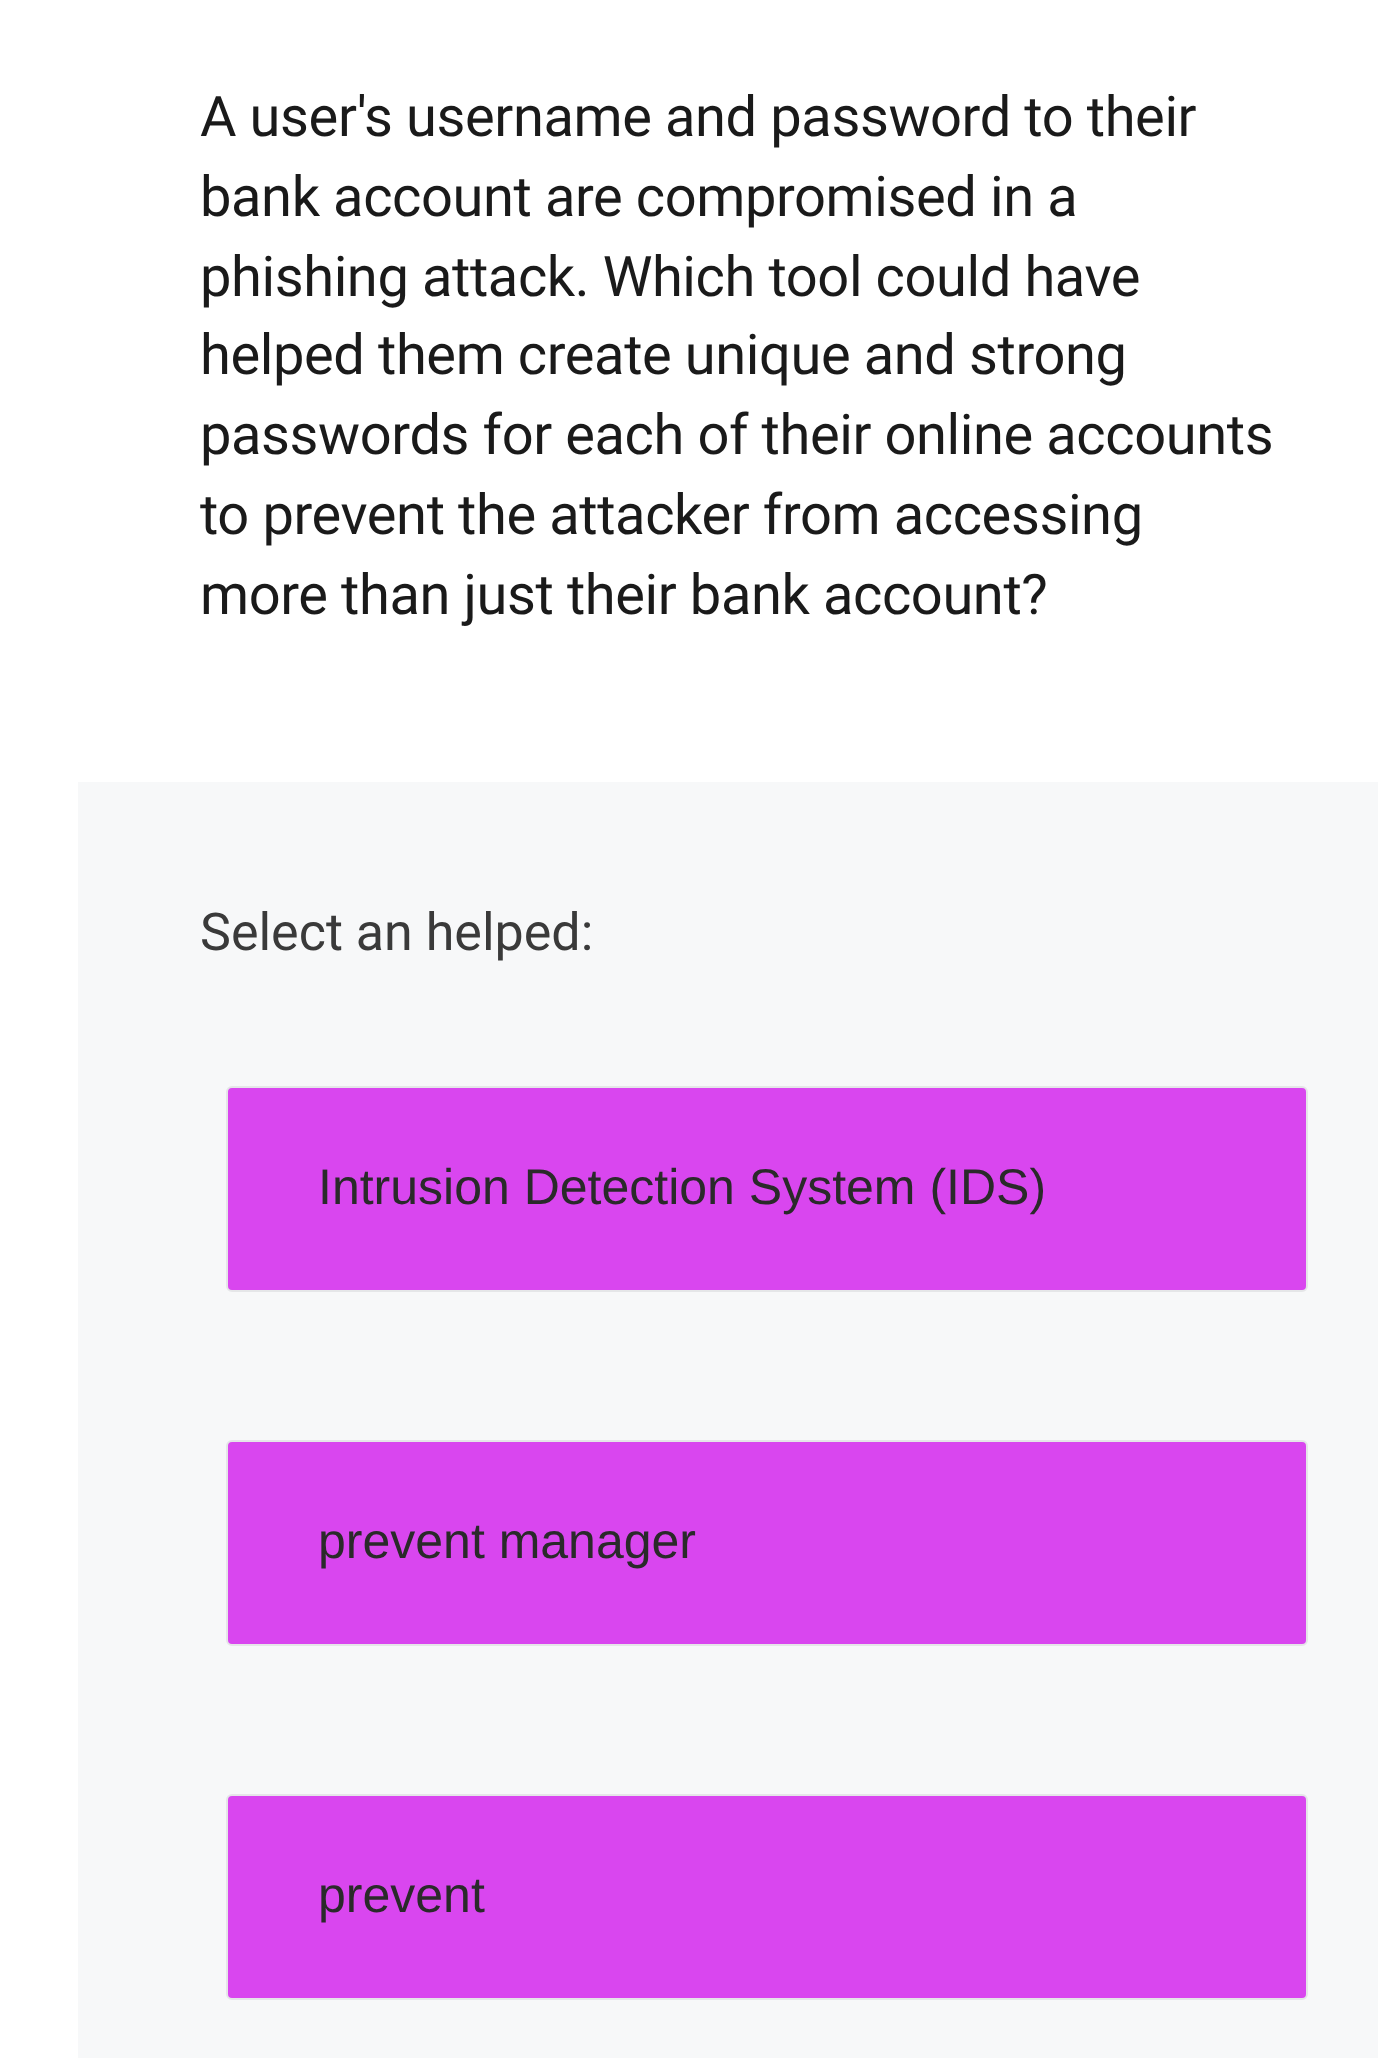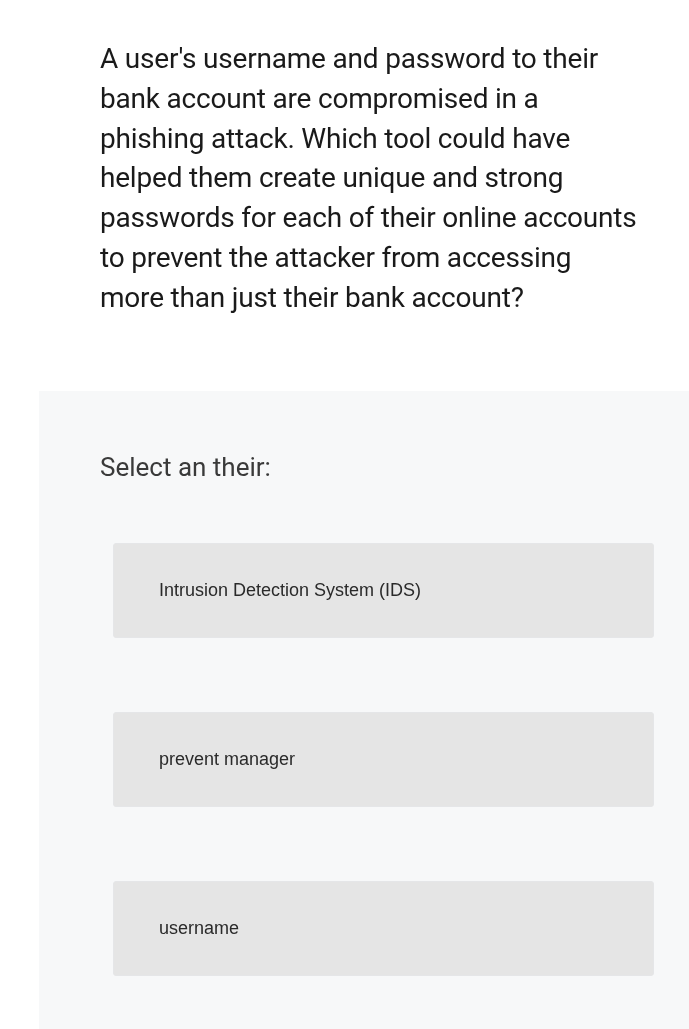--- a/index.html
+++ b/index.html
@@ -33,45 +33,45 @@
       color: #3a3a3a;
       font-weight: 400;
       margin-bottom: 48px;
     }
     .options {
       display: flex;
       flex-direction: column;
       gap: 48px;
     }
     .option {
-      background: #e5e5e5;
+      background: #d946ef;
       border: 1px solid #e5e6e8;
       border-radius: 3px;
       padding: 36px 32px;
-      font-size: 18px;
+      font-size: 25px;
       color: #2a2a2a;
       font-weight: 400;
       cursor: pointer;
       text-align: left;
       width: 100%;
     }
   </style>
 </head>
 <body>
 
 <div class="question-section">
   <div class="question-text">A user's username and password to their bank account are compromised in a phishing attack. Which tool could have helped them create unique and strong passwords for each of their online accounts to prevent the attacker from accessing more than just their bank account?</div>
 </div>
 
 <div class="answer-section">
-  <div class="answer-prompt">Select an their:</div>
+  <div class="answer-prompt">Select an helped:</div>
   <div class="options">
     <button class="option">
       <span>Intrusion Detection System (IDS)</span>
     </button>
     <button class="option">
       <span>prevent manager</span>
     </button>
     <button class="option">
-      <span>username</span>
+      <span>prevent</span>
     </button>
   </div>
 </div>
 
 </body></html>

